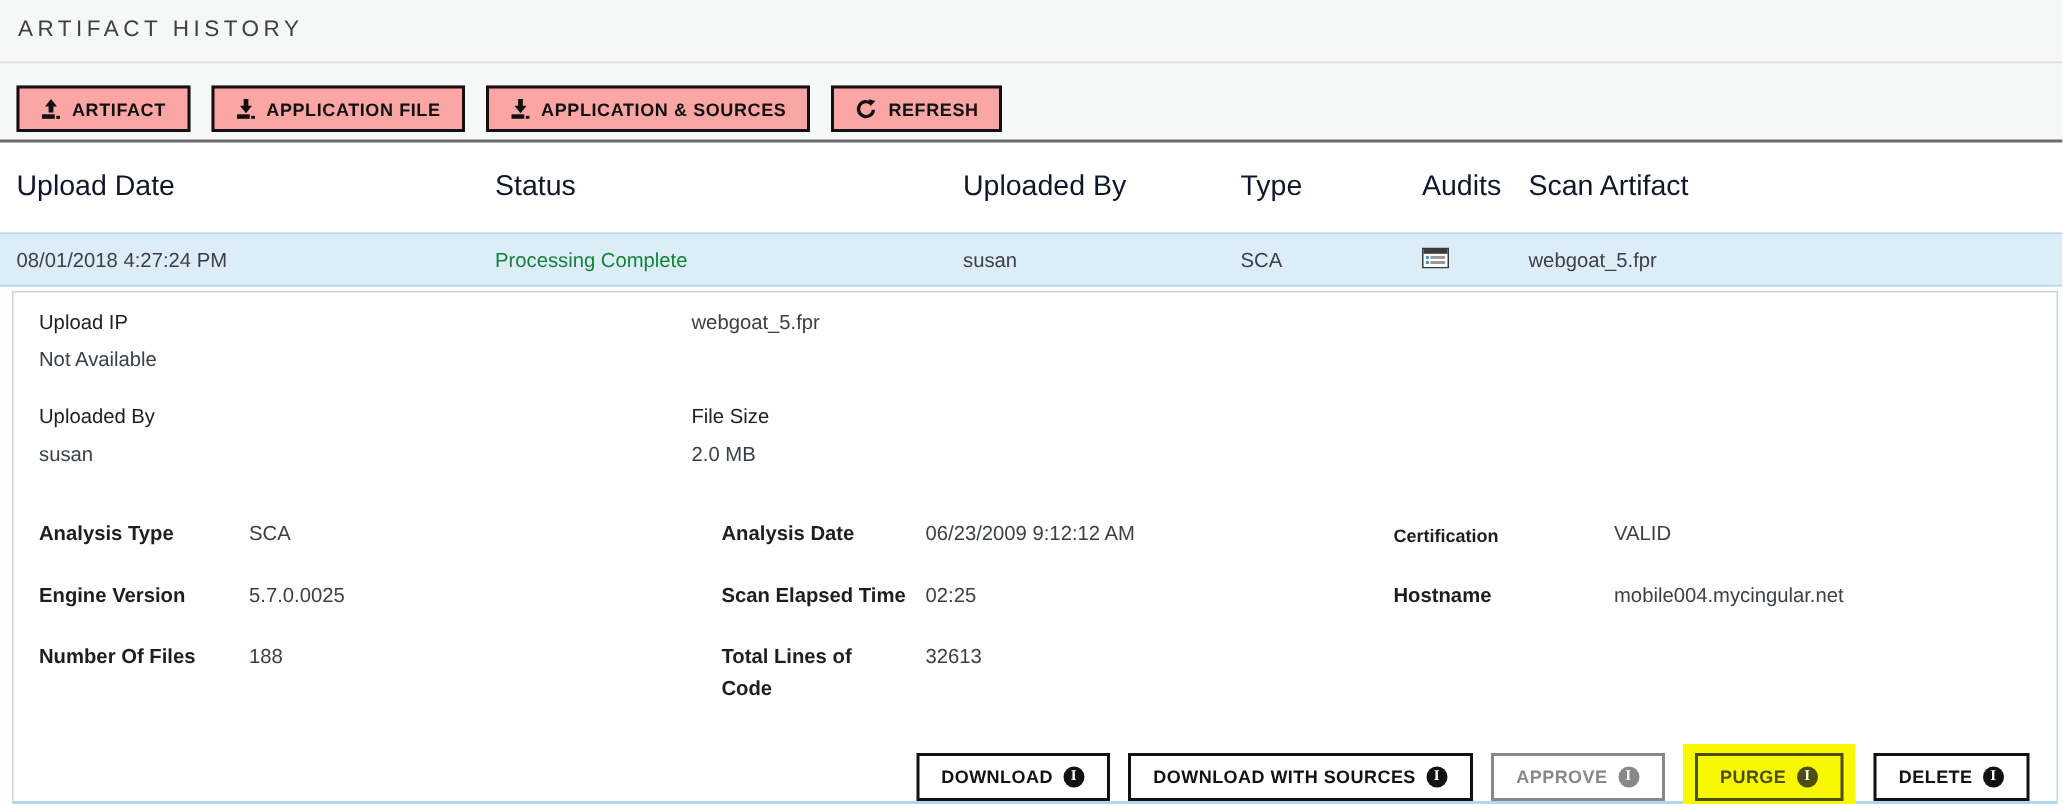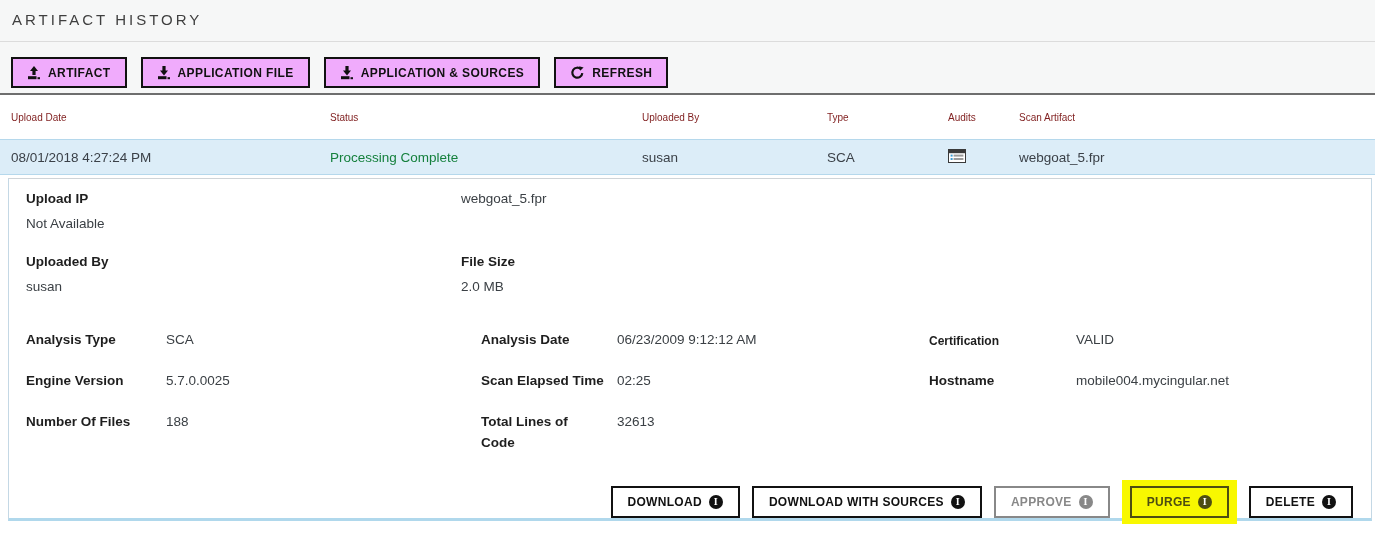--- a/index.html
+++ b/index.html
@@ -5,47 +5,47 @@
   * { margin:0; padding:0; box-sizing:border-box; }
   html,body { width:1375px; height:536px; overflow:hidden; background:#fff;
     font-family:"Liberation Sans", sans-serif; }
 
   
   .header-strip { background:#f6f7f7; border-bottom:2px solid #6e6e6e; height:95px; }
   .page-title { padding:11px 0 0 12px; font-size:15px; letter-spacing:3px; color:#3f3f3f;
     font-weight:400; }
   .title-rule { border:none; border-top:1px solid #dcdcdc; margin-top:13px; }
   .toolbar { display:flex; gap:14px; padding:15px 0 0 11px; }
-  .btn { display:inline-flex; align-items:center; gap:7px; background:#f0abfc;
+  .btn { display:inline-flex; align-items:center; gap:7px; background:#fca5a5;
     border:2px solid #111; color:#111; font-weight:700; font-size:12px;
     letter-spacing:.4px; padding:6px 14px; height:31px; cursor:pointer;
     text-transform:uppercase; white-space:nowrap; }
   .btn svg { display:block; }
 
   
   .grid-table { width:100%; }
   .tr { display:flex; align-items:center; }
   .c-date { width:330px; padding-left:11px; }
   .c-status { width:312px; }
   .c-by { width:185px; }
   .c-type { width:108px; }
   .c-audits { width:84px; padding-left:13px; }
   .c-scan { flex:1; }
-  .thead { height:44px; color:#7f1d1d; font-size:10px; }
+  .thead { height:60px; color:#0f172a; font-size:19px; }
   .trow { height:36px; background:#dcedf8; border-top:1px solid #b5d8ec;
     border-bottom:1px solid #b5d8ec; color:#3b4148; font-size:13.5px; cursor:pointer; }
   .status-link { color:#15803d; text-decoration:none; cursor:pointer; }
   .audits-btn { display:inline-block; cursor:pointer; line-height:0; }
 
   
   .panel { margin:3px 3px 0 8px; border:1px solid #c4d8e5; border-top-color:#cfd4d8;
     border-bottom:3px solid #b0d8ec; height:343px; padding:12px 18px 8px 17px;
     background:#fff; }
   .top-grid { display:grid; grid-template-columns:435px 1fr; row-gap:23px; }
-  .stack-label { font-weight:700; font-size:13.5px; color:#1e1e1e; margin-bottom:10px; }
+  .stack-label { font-weight:400; font-size:13.5px; color:#1e1e1e; margin-bottom:10px; }
   .stack-value { font-size:13.5px; color:#3b4045; }
 
   .mid-grid { display:grid; grid-template-columns:435px 428px 1fr; row-gap:34px;
     margin-top:36px;gap:20px; }
   .fcell { display:flex; align-items:flex-start; }
   .flabel { font-weight:700; font-size:13.5px; color:#1e1e1e; white-space:pre-line;
     line-height:1.55; flex:none; }
   .fvalue { font-size:13.5px; color:#3b4045; line-height:1.55; }
   .mid-grid .fcell:nth-child(3n+1) .flabel { width:140px; }
   .mid-grid .fcell:nth-child(3n+2) .flabel { width:136px; }

